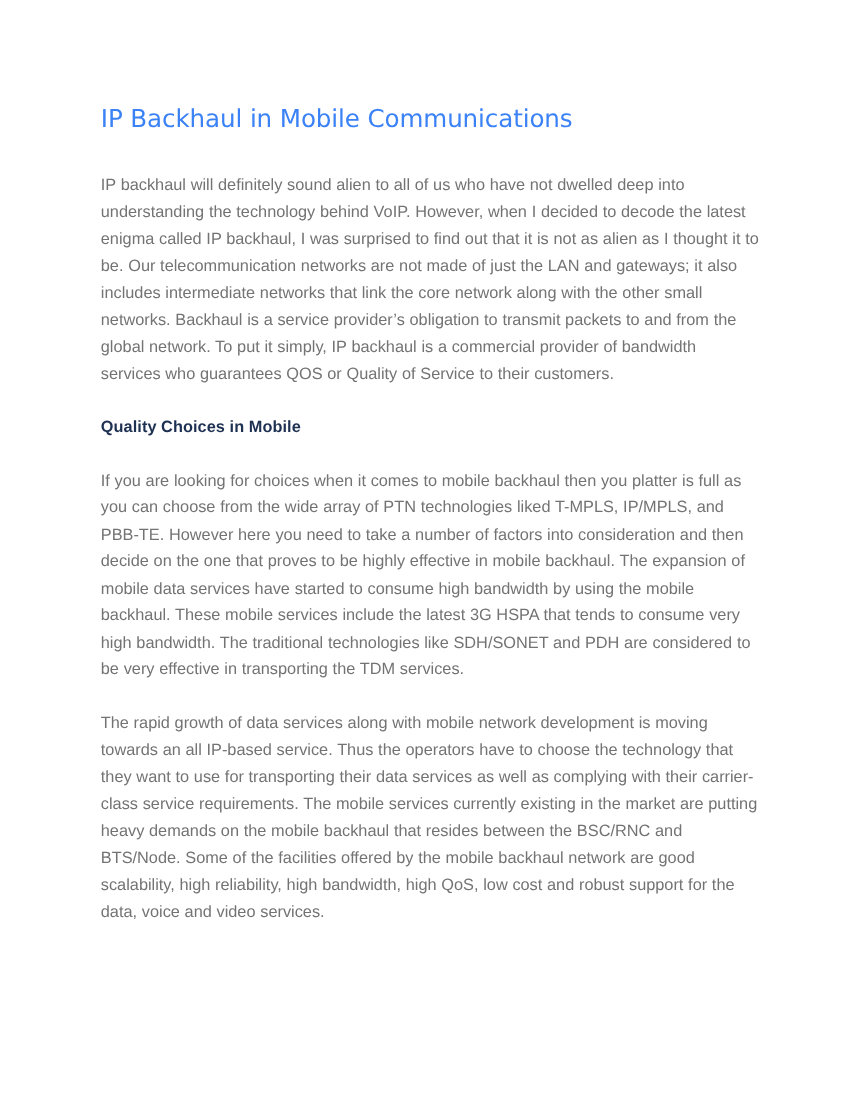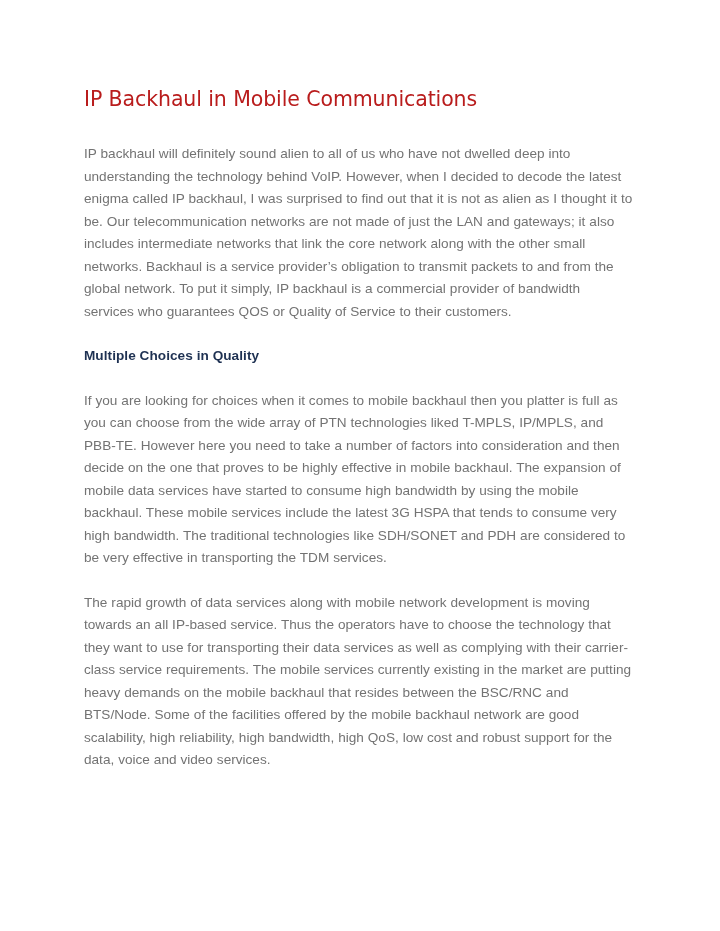--- a/index.html
+++ b/index.html
@@ -27,21 +27,21 @@
     position: absolute;
     left: 84px;
     top: 86px;
     width: 549px;
   }
 
   .doc-title {
     font-family: "DejaVu Sans", "Liberation Sans", sans-serif;
     font-size: 20.5px;
     font-weight: 400;
-    color: #b91c1c;
+    color: #3b82f6;
     letter-spacing: -0.1px;
     line-height: 27px;
     margin: 0 0 0 0;
     padding: 0;
     white-space: nowrap;
   }
 
   .para {
     font-family: "Liberation Sans", sans-serif;
     font-size: 13.6px;
@@ -72,20 +72,20 @@
 </head>
 <body>
 
 <div class="page">
   <div class="content">
 
     <h1 class="doc-title">IP Backhaul in Mobile Communications</h1>
 
     <p class="para para-1">IP backhaul will definitely sound alien to all of us who have not dwelled deep into understanding the technology behind VoIP. However, when I decided to decode the latest enigma called IP backhaul, I was surprised to find out that it is not as alien as I thought it to be. Our telecommunication networks are not made of just the LAN and gateways; it also includes intermediate networks that link the core network along with the other small networks. Backhaul is a service provider’s obligation to transmit packets to and from the global network. To put it simply, IP backhaul is a commercial provider of bandwidth services who guarantees QOS or Quality of Service to their customers.</p>
 
-    <h2 class="subhead">Multiple Choices in Quality</h2>
+    <h2 class="subhead">Quality Choices in Mobile</h2>
 
     <p class="para para-2">If you are looking for choices when it comes to mobile backhaul then you platter is full as you can choose from the wide array of PTN technologies liked T-MPLS, IP/MPLS, and PBB-TE. However here you need to take a number of factors into consideration and then decide on the one that proves to be highly effective in mobile backhaul. The expansion of mobile data services have started to consume high bandwidth by using the mobile backhaul. These mobile services include the latest 3G HSPA that tends to consume very high bandwidth. The traditional technologies like SDH/SONET and PDH are considered to be very effective in transporting the TDM services.</p>
 
     <p class="para para-3">The rapid growth of data services along with mobile network development is moving towards an all IP-based service. Thus the operators have to choose the technology that they want to use for transporting their data services as well as complying with their carrier-class service requirements. The mobile services currently existing in the market are putting heavy demands on the mobile backhaul that resides between the BSC/RNC and BTS/Node. Some of the facilities offered by the mobile backhaul network are good scalability, high reliability, high bandwidth, high QoS, low cost and robust support for the data, voice and video services.</p>
 
   </div>
 </div>
 
 </body></html>

